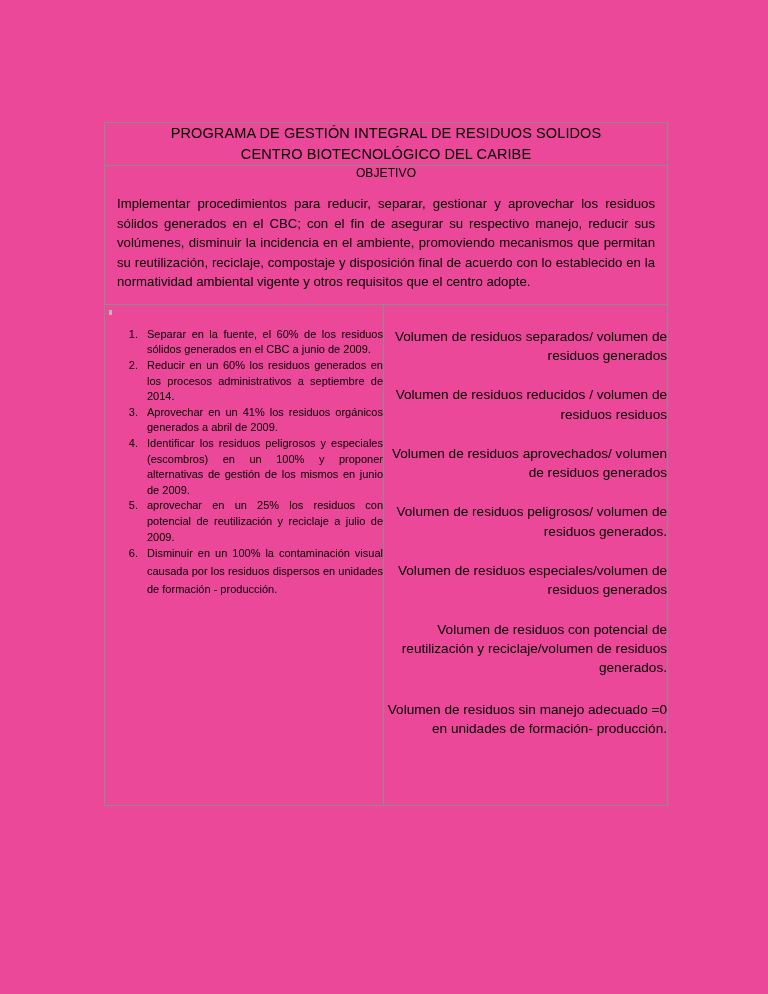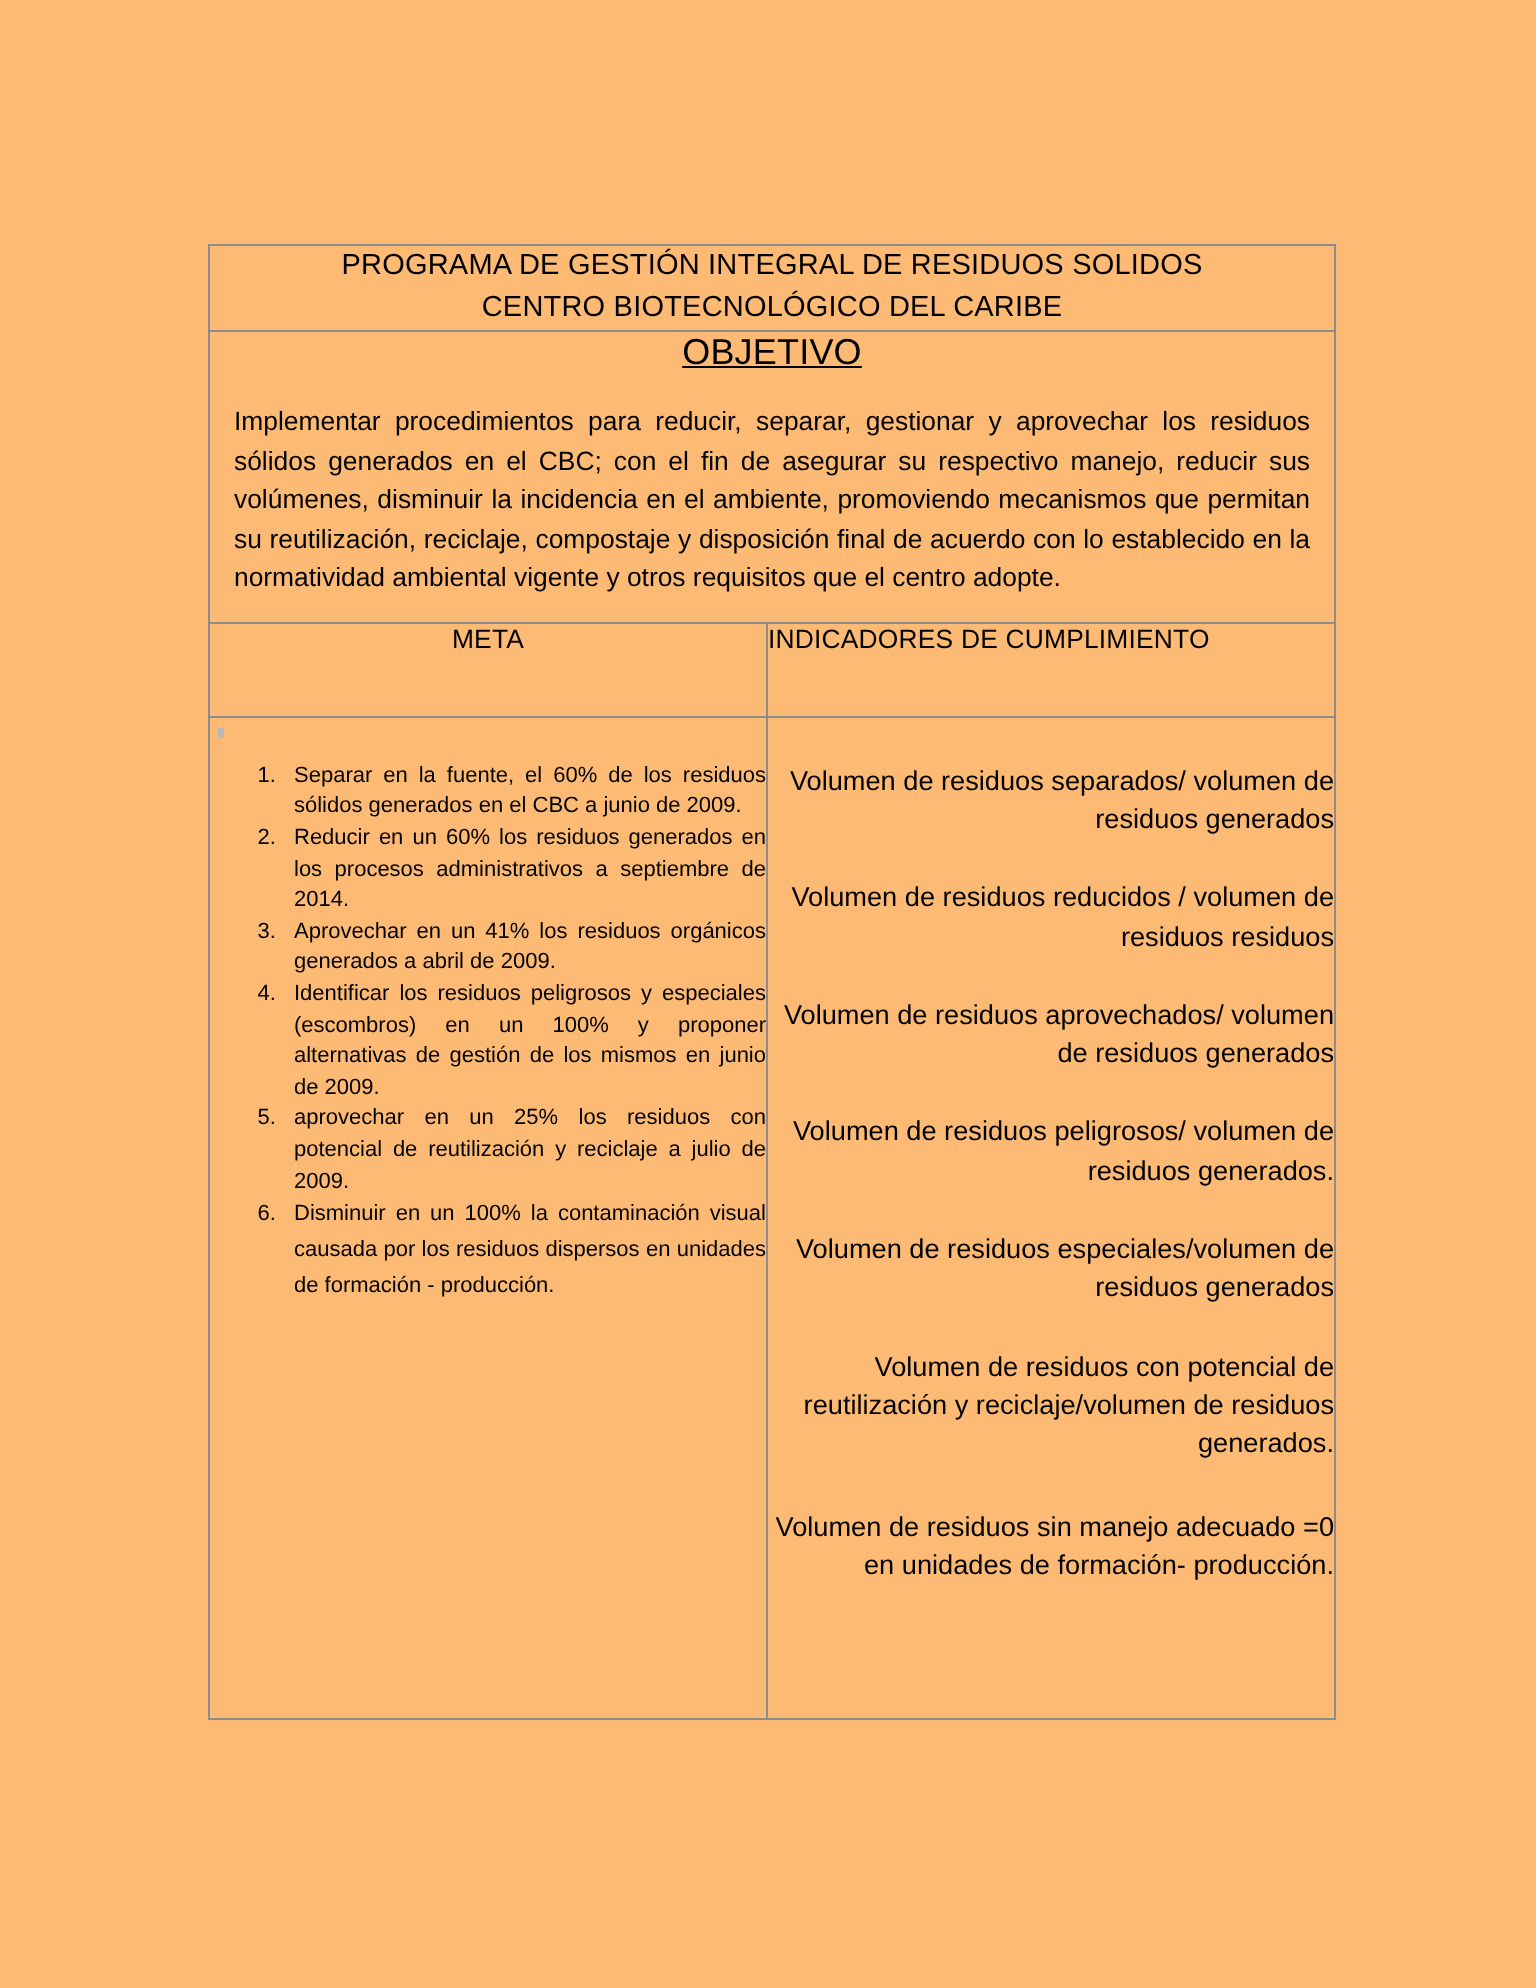--- a/index.html
+++ b/index.html
@@ -13,21 +13,21 @@
     font-family: "Liberation Sans", sans-serif;
     color: #000000;
     position: relative;
     overflow: hidden;
   }
   .page {
     position: absolute;
     left: 0; top: 0;
     width: 768px;
     height: 994px;
-    background: #fdba74;
+    background: #ec4899;
   }
   .doc-table {
     position: absolute;
     left: 104px;
     top: 122px;
     width: 563px;
     border-collapse: collapse;
     table-layout: fixed;
   }
   .doc-table td {
@@ -46,24 +46,23 @@
     line-height: 1.45;
     letter-spacing: 0.1px;
   }
 
   
   .objetivo-cell {
     padding: 12px 12px 14px 12px;
   }
   .objetivo-heading {
     text-align: center;
-    font-size: 18px;
+    font-size: 12px;
     margin-bottom: 14px;
     letter-spacing: 0.1px;
-    text-decoration: underline;
   }
   .objetivo-body {
     text-align: justify;
     font-size: 13.2px;
     line-height: 1.48;
   }
   .objetivo-body p { margin: 12px; }
 
   
   .col-meta { width: 279px; }
@@ -144,24 +143,20 @@
 
       <tr>
         <td class="objetivo-cell" colspan="2">
           <div class="objetivo-heading">OBJETIVO</div>
           <div class="objetivo-body">
             <p>Implementar procedimientos para reducir, separar, gestionar y aprovechar los residuos sólidos generados en el CBC; con el fin de asegurar su respectivo manejo, reducir sus volúmenes, disminuir  la incidencia en el ambiente, promoviendo mecanismos que permitan su reutilización, reciclaje, compostaje y disposición final de acuerdo con lo establecido en la normatividad ambiental vigente y otros requisitos que el centro adopte.</p>
           </div>
         </td>
       </tr>
 
-      <tr>
-        <td class="hdr-cell hdr-meta">META</td>
-        <td class="hdr-cell hdr-ind">INDICADORES DE CUMPLIMIENTO</td>
-      </tr>
 
       <tr>
         <td class="meta-cell">
           <span class="speck"></span>
           <ol class="goals">
             <li>Separar en la fuente, el 60% de los residuos sólidos generados en el CBC a junio de 2009.</li>
             <li>Reducir en un 60% los residuos generados en los procesos administrativos a septiembre de 2014.</li>
             <li> Aprovechar en un 41% los residuos orgánicos generados a abril de 2009.</li>
             <li>Identificar los residuos peligrosos y especiales (escombros) en un 100% y proponer alternativas de gestión de los mismos en junio de 2009.</li>
             <li>aprovechar en un 25% los residuos con potencial de reutilización y  reciclaje a julio de 2009.</li>

